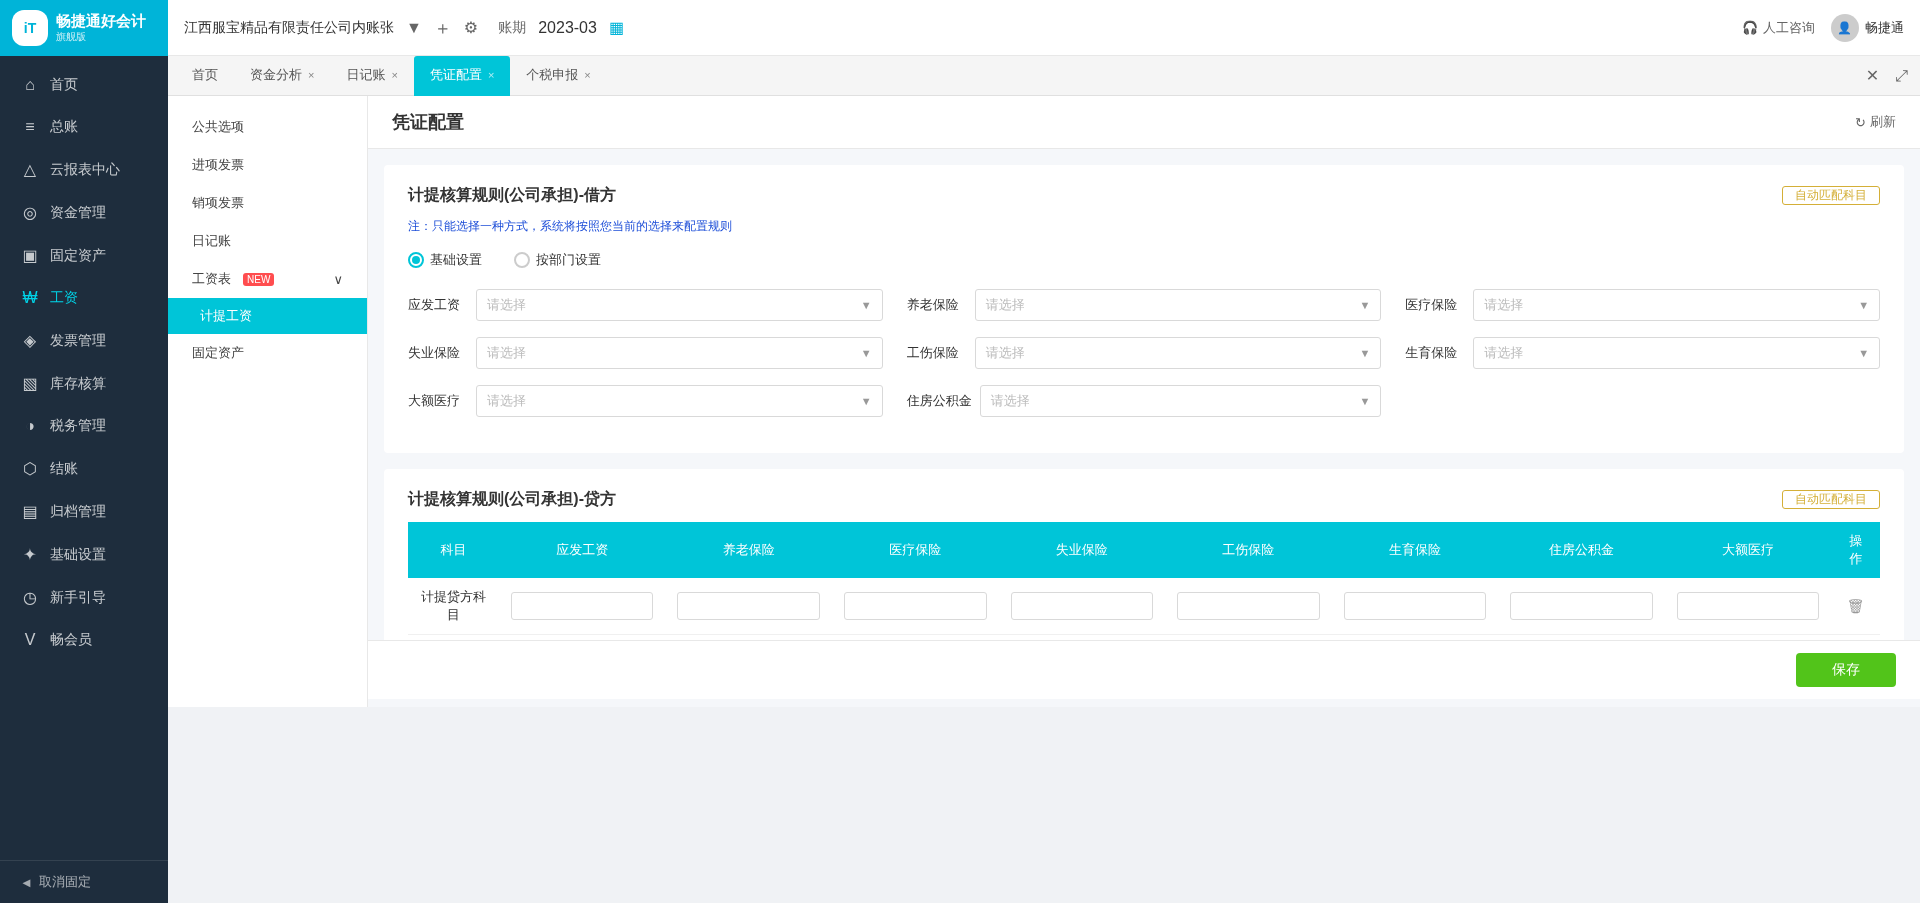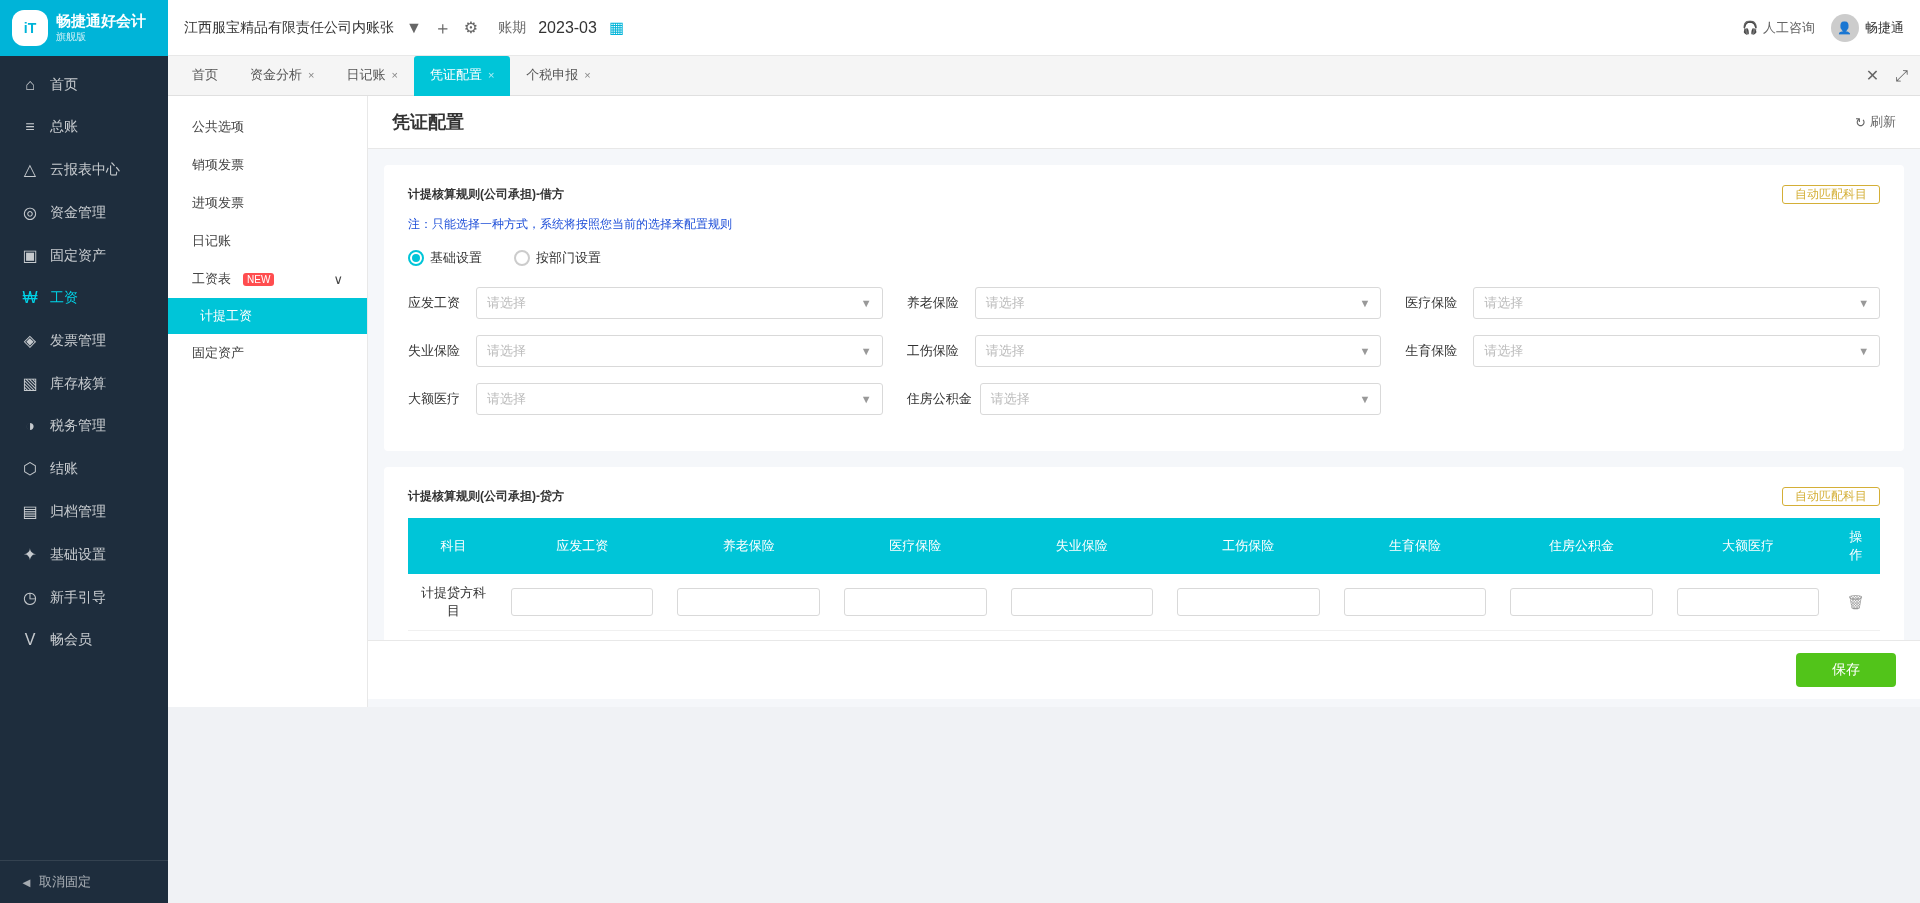--- a/index.html
+++ b/index.html
@@ -294,21 +294,21 @@
       border-radius: 4px;
       padding: 20px 24px;
     }
     .section-header {
       display: flex;
       align-items: center;
       justify-content: space-between;
       margin-bottom: 12px;
     }
     .section-title {
-      font-size: 12px;
+      font-size: 16px;
       font-weight: bold;
       color: #333;
     }
     .auto-match-btn {
       background: white;
       border: 1px solid #d4af37;
       color: #d4af37;
       padding: 0 12px;
       font-size: 12px;
       cursor: pointer;
@@ -573,22 +573,22 @@
     <div class="tabs-right">
       <button class="tab-action-btn">✕</button>
       <button class="tab-action-btn">⤢</button>
     </div>
   </div>
 
   <div class="content">
 
     <div class="sub-sidebar">
       <div class="sub-nav-item">公共选项</div>
+      <div class="sub-nav-item">进项发票</div>
       <div class="sub-nav-item">销项发票</div>
-      <div class="sub-nav-item">进项发票</div>
       <div class="sub-nav-item">日记账</div>
       <div class="sub-nav-group">
         <div class="sub-nav-group-header">
           <span>工资表<span class="badge-new">NEW</span></span>
           <span>∨</span>
         </div>
         <div class="sub-nav-children">
           <div class="sub-nav-child active">计提工资</div>
         </div>
       </div>

